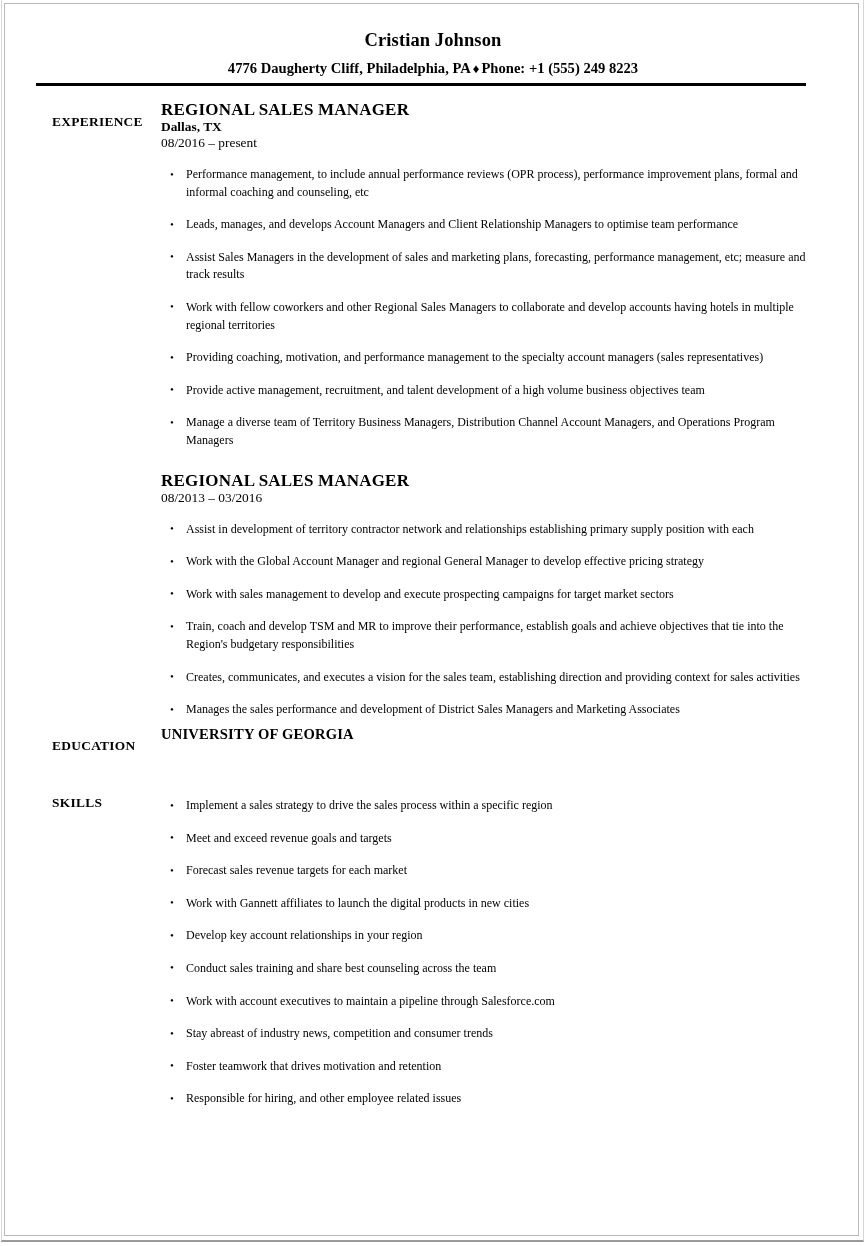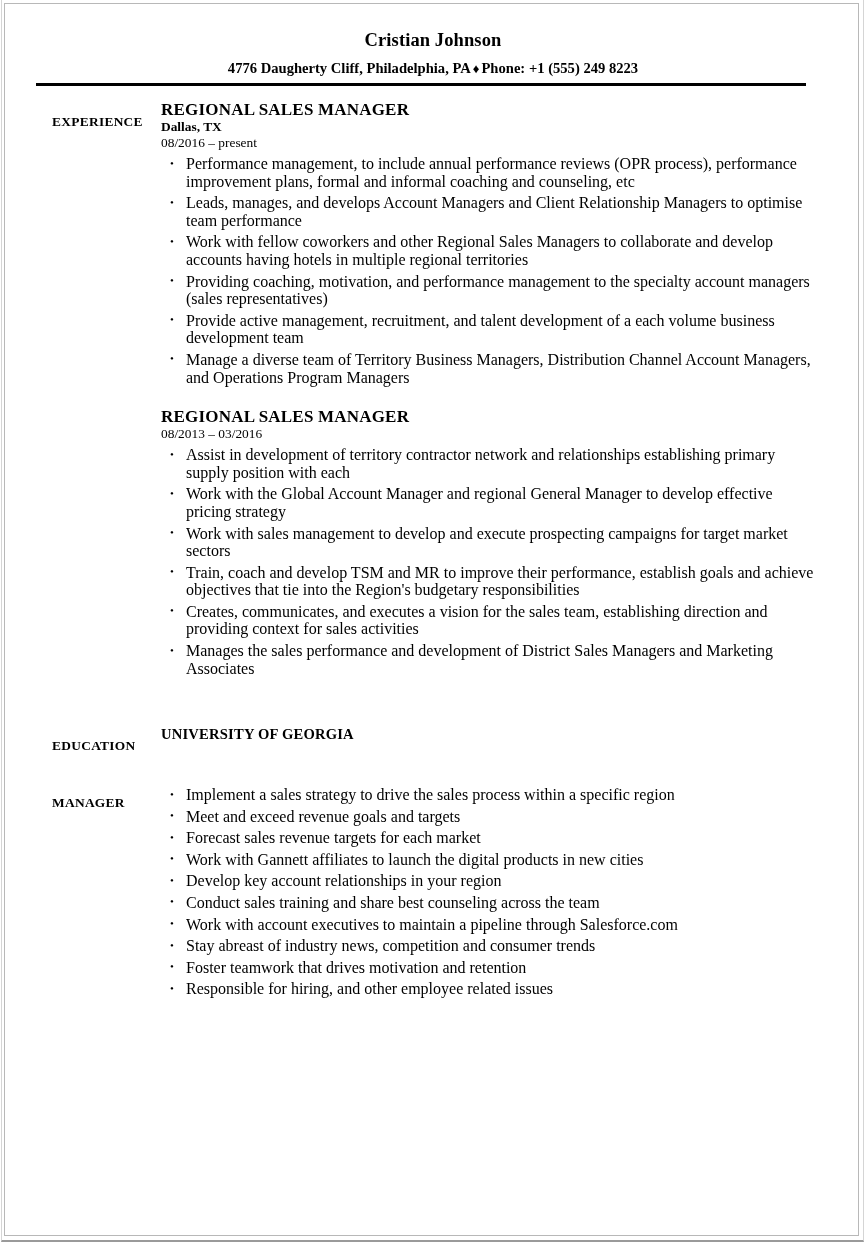--- a/index.html
+++ b/index.html
@@ -120,23 +120,23 @@
   }
 
   ul.bullets {
     list-style: none;
     margin: 2px 0 0 0;
     padding: 0;
   }
   ul.bullets > li {
     position: relative;
     padding-left: 25px;
-    font-size: 16px;
+    font-size: 12px;
     line-height: 17.6px;
-    margin: 4px 0 0 0;
+    margin: 15px 0 0 0;
     text-align: left;
   }
   ul.bullets > li::before {
     content: "\2022";
     position: absolute;
     left: 9px;
     top: -0.5px;
     font-size: 11px;
     line-height: 17.6px;
   }
@@ -175,23 +175,24 @@
     <div class="sec-label">EXPERIENCE</div>
     <div class="sec-body">
 
       <div class="job-block">
         <div class="job-title">REGIONAL SALES MANAGER</div>
         <div class="job-loc">Dallas, TX</div>
         <div class="job-dates">08/2016 – present</div>
         <ul class="bullets">
           <li>Performance management, to include annual performance reviews (OPR process), performance improvement plans, formal and informal coaching and counseling, etc</li>
           <li>Leads, manages, and develops Account Managers and Client Relationship Managers to optimise team performance</li>
+          <li>Assist Sales Managers in the development of sales and marketing plans, forecasting, performance management, etc; measure and track results</li>
           <li>Work with fellow coworkers and other Regional Sales Managers to collaborate and develop accounts having hotels in multiple regional territories</li>
           <li>Providing coaching, motivation, and performance management to the specialty account managers (sales representatives)</li>
-          <li>Provide active management, recruitment, and talent development of a each volume business development team</li>
+          <li>Provide active management, recruitment, and talent development of a high volume business objectives team</li>
           <li>Manage a diverse team of Territory Business Managers, Distribution Channel Account Managers, and Operations Program Managers</li>
         </ul>
       </div>
 
       <div class="job-block job-block-2">
         <div class="job-title">REGIONAL SALES MANAGER</div>
         <div class="job-dates">08/2013 – 03/2016</div>
         <ul class="bullets">
           <li>Assist in development of territory contractor network and relationships establishing primary supply position with each</li>
           <li>Work with the Global Account Manager and regional General Manager to develop effective pricing strategy</li>
@@ -206,21 +207,21 @@
   </div>
 
   <div class="section" style="top:725px;">
     <div class="sec-label">EDUCATION</div>
     <div class="sec-body">
       <div class="edu-school">UNIVERSITY OF GEORGIA</div>
     </div>
   </div>
 
   <div class="section" style="top:782px;">
-    <div class="sec-label">MANAGER</div>
+    <div class="sec-label">SKILLS</div>
     <div class="sec-body">
       <ul class="bullets" style="margin-top:0;">
         <li>Implement a sales strategy to drive the sales process within a specific region</li>
         <li>Meet and exceed revenue goals and targets</li>
         <li>Forecast sales revenue targets for each market</li>
         <li>Work with Gannett affiliates to launch the digital products in new cities</li>
         <li>Develop key account relationships in your region</li>
         <li>Conduct sales training and share best counseling across the team</li>
         <li>Work with account executives to maintain a pipeline through Salesforce.com</li>
         <li>Stay abreast of industry news, competition and consumer trends</li>

